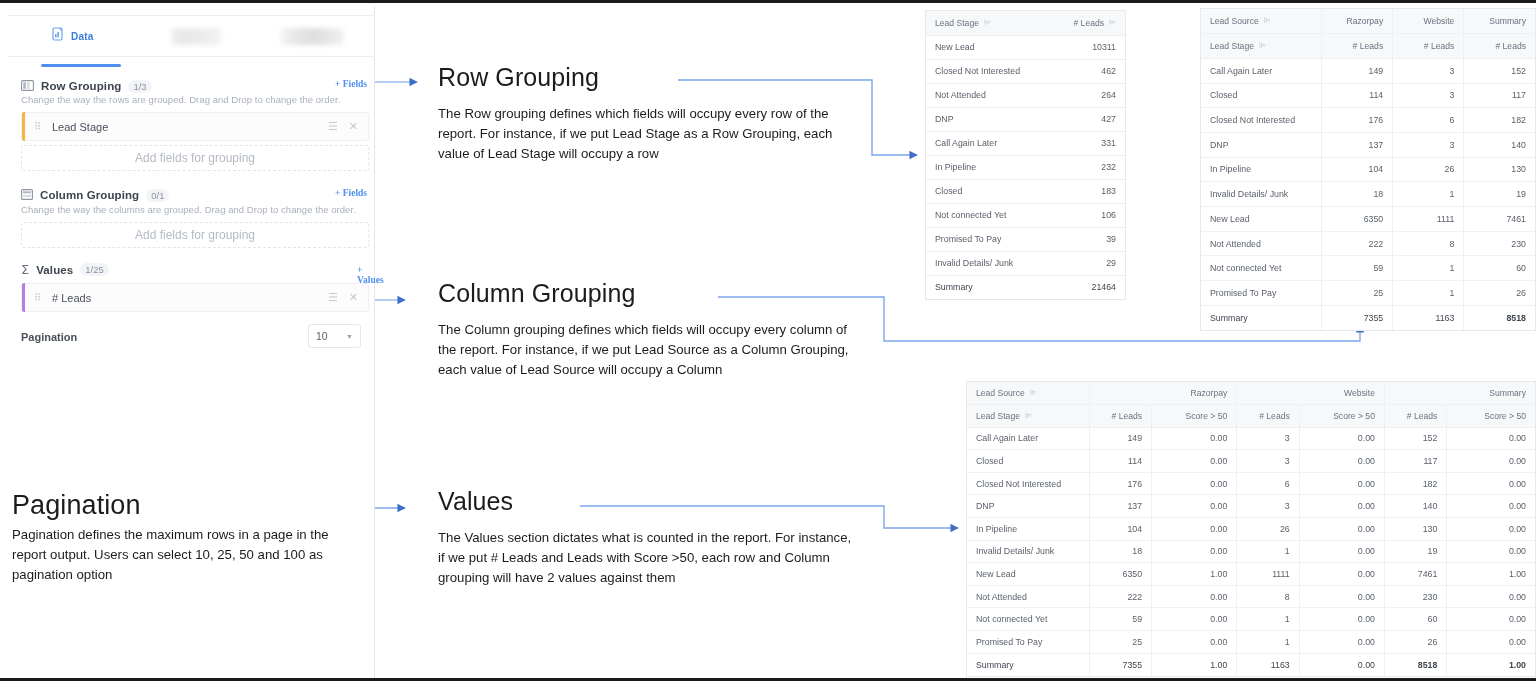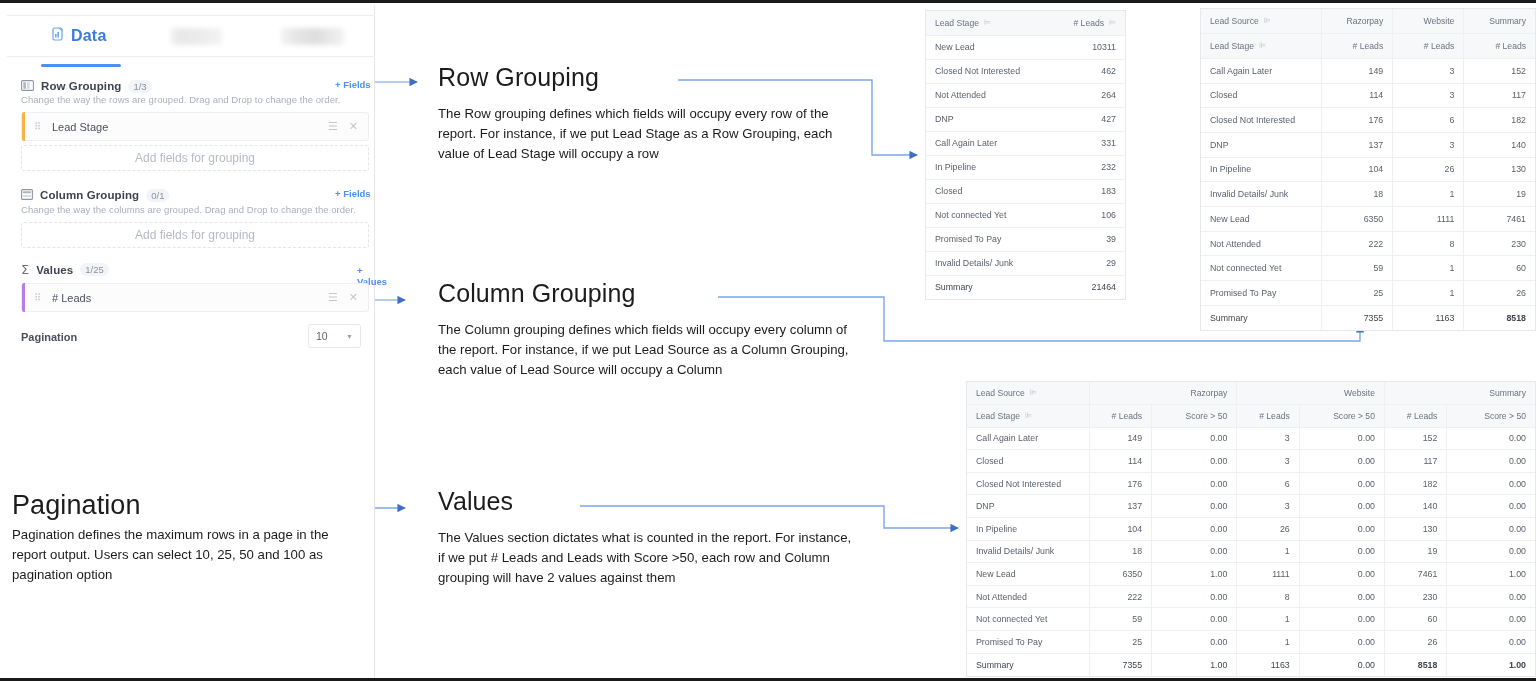--- a/index.html
+++ b/index.html
@@ -19,32 +19,32 @@
   #panel{
     position:absolute;left:7px;top:3px;width:368px;height:672px;
     background:#fff;
     border-right:1px solid #e3e5e8;
     box-sizing:border-box;
   }
   #panel-topline{position:absolute;left:0;top:9px;width:368px;height:1px;background:#eceef0;}
   .tabbar{position:absolute;left:0;top:10px;width:368px;height:40px;border-bottom:1px solid #eceef0;}
   .tab{position:absolute;top:5px;height:30px;display:flex;align-items:center;gap:6px;}
   .tab-data{left:45px;}
-  .tab-data .lbl{color:#3b7ddd;font-size:16px;font-weight:bold;letter-spacing:.2px;}
+  .tab-data .lbl{color:#3b7ddd;font-size:10px;font-weight:bold;letter-spacing:.2px;}
   .tab-underline{position:absolute;left:34px;top:48px;width:80px;height:3px;background:#4e8ff0;border-radius:2px;}
   .tab-blur{position:absolute;top:12px;height:17px;border-radius:2px;
      background:linear-gradient(90deg,#f0f0f0,#e8e8e8 20%,#ececec 60%,#f4f4f4);filter:blur(2.4px);}
   .tab-blur.b1{left:164px;width:51px;}
   .tab-blur.b2{left:274px;width:63px;background:linear-gradient(90deg,#f3f3f3,#e4e4e4 30%,#dedede 55%,#f2f2f2);}
 
   .sec-head{position:absolute;display:flex;align-items:center;gap:7px;}
   .sec-title{font-size:11.5px;font-weight:bold;color:#3d4450;letter-spacing:.1px;}
   .sec-count{font-size:9.5px;color:#8a93a0;background:#f2f4f7;border-radius:8px;padding:1px 5px;}
   .sec-sub{position:absolute;font-size:9.5px;color:#a9b0bb;letter-spacing:.05px;}
-  .sec-add{position:absolute;font-size:9.5px;font-weight:bold;color:#4e8ff0;}
+  .sec-add{position:absolute;font-size:9.5px;font-weight:bold;color:#4e8ff0;font-family:Liberation Serif, serif;}
 
   .chip{position:absolute;height:29px;box-sizing:border-box;
     background:#fcfcfd;border:1px solid #edeff2;border-radius:3px;display:flex;align-items:center;}
   .chip .bar{width:3px;height:29px;border-radius:2px 0 0 2px;margin-right:9px;}
   .chip .grip{color:#c5cad2;font-size:10px;letter-spacing:-1px;width:10px;}
   .chip .nm{font-size:11px;color:#4a515c;margin-left:8px;}
   .chip .acts{margin-left:auto;display:flex;align-items:center;gap:11px;margin-right:10px;}
   .chip .acts span{color:#c3c8d0;font-size:11px;}
 
   .dropzone{position:absolute;height:26px;box-sizing:border-box;

